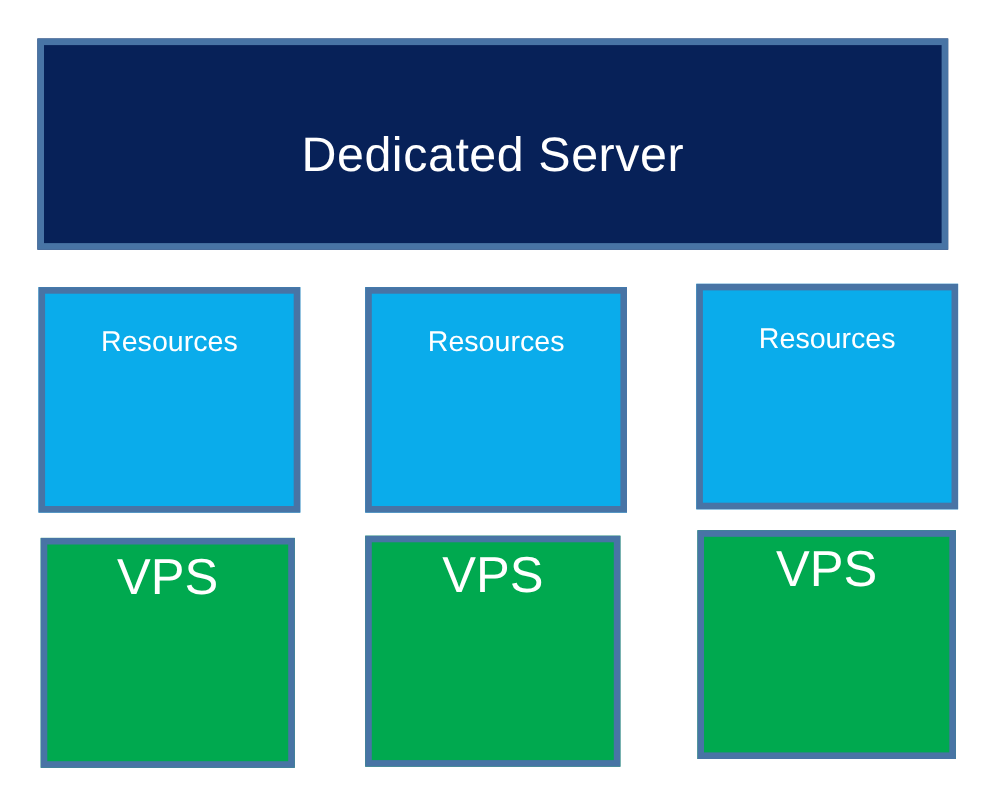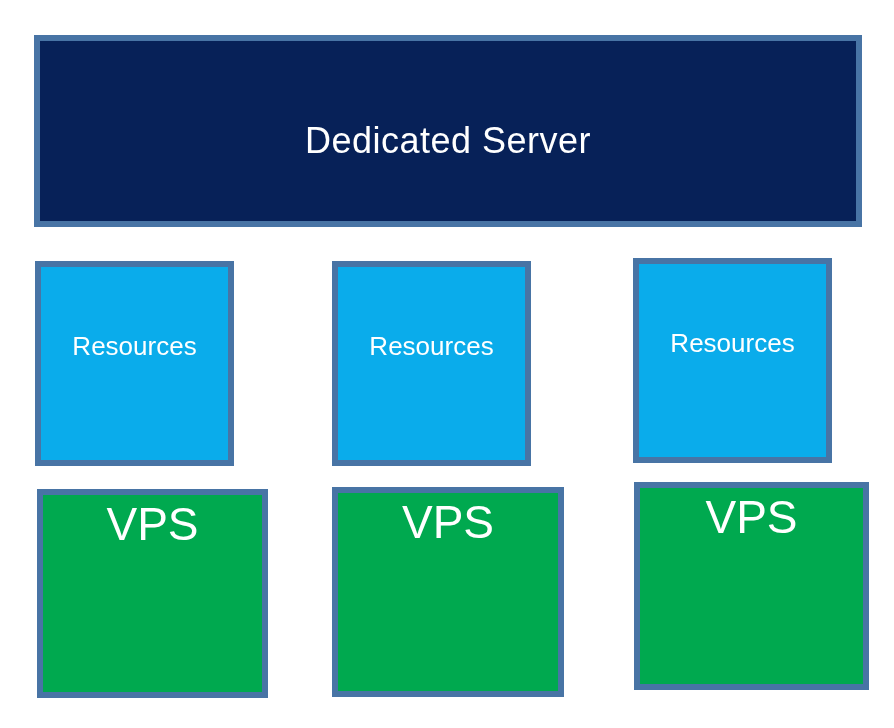--- a/index.html
+++ b/index.html
@@ -29,28 +29,28 @@
     color: #ffffff;
     white-space: nowrap;
   }
   
   .box-dedicated {
     left: 34px; top: 35px;
     width: 828px; height: 192px;
     padding-top: 62px;
   }
   .box-dedicated .label {
-    font-size: 36px;
+    font-size: 44px;
     line-height: 76px;
     letter-spacing: 0.5px;
   }
   
   .box-resources {
-    width: 199px; height: 205px;
-    padding-top: 62px;
+    width: 238px; height: 205px;
+    padding-top: 26px;
   }
   .box-resources .label {
     font-size: 26px;
     line-height: 34px;
   }
   .box-resources.col-1 { left: 35px;  top: 261px; }
   .box-resources.col-2 { left: 332px; top: 261px; }
   .box-resources.col-3 { left: 633px; top: 258px; }
   
   .box-vps {

